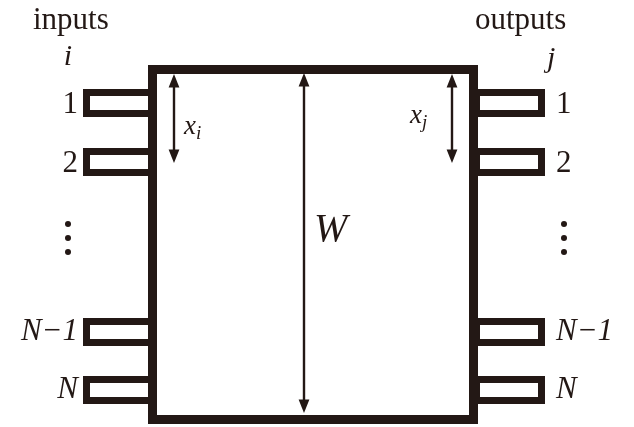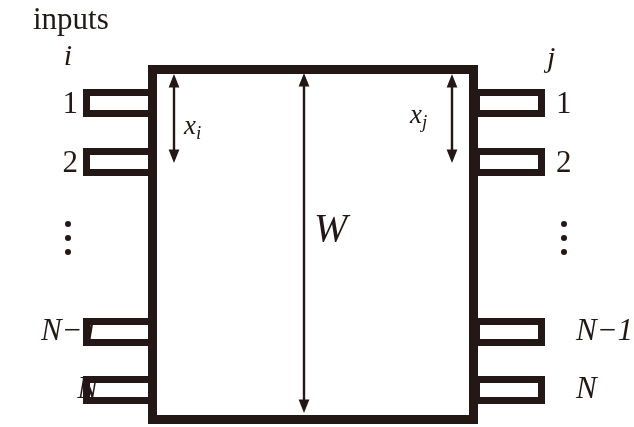--- a/index.html
+++ b/index.html
@@ -53,21 +53,21 @@
     position: absolute;
     height: 28px;
     display: flex;
     align-items: center;
     font-size: 31px;
     white-space: nowrap;
     z-index: 3;
   }
   .plabel.pleft  { left: 0; width: 78px; justify-content: flex-end; }
   .plabel.pright { left: 556px; }
-  .mathvar { font-style: italic; padding-left: 20px; }
+  .mathvar { font-style: italic; }
   .vdots {
     position: absolute;
     display: flex;
     flex-direction: column;
     gap: 8px;
     z-index: 3;
   }
   .vdots span {
     width: 6px; height: 6px;
     border-radius: 50%;
@@ -106,20 +106,21 @@
     font-style: italic;
     z-index: 5;
   }
 </style>
 </head>
 <body>
 
 <div class="canvas">
 
   <div class="header left">inputs</div>
+  <div class="header right">outputs</div>
 
   <div class="idx left">i</div>
   <div class="idx right">j</div>
 
   <div class="box"></div>
 
   <div class="port pleft" style="top:89px"></div>
   <div class="port pleft" style="top:148px"></div>
   <div class="port pleft" style="top:318px"></div>
   <div class="port pleft" style="top:376px"></div>

